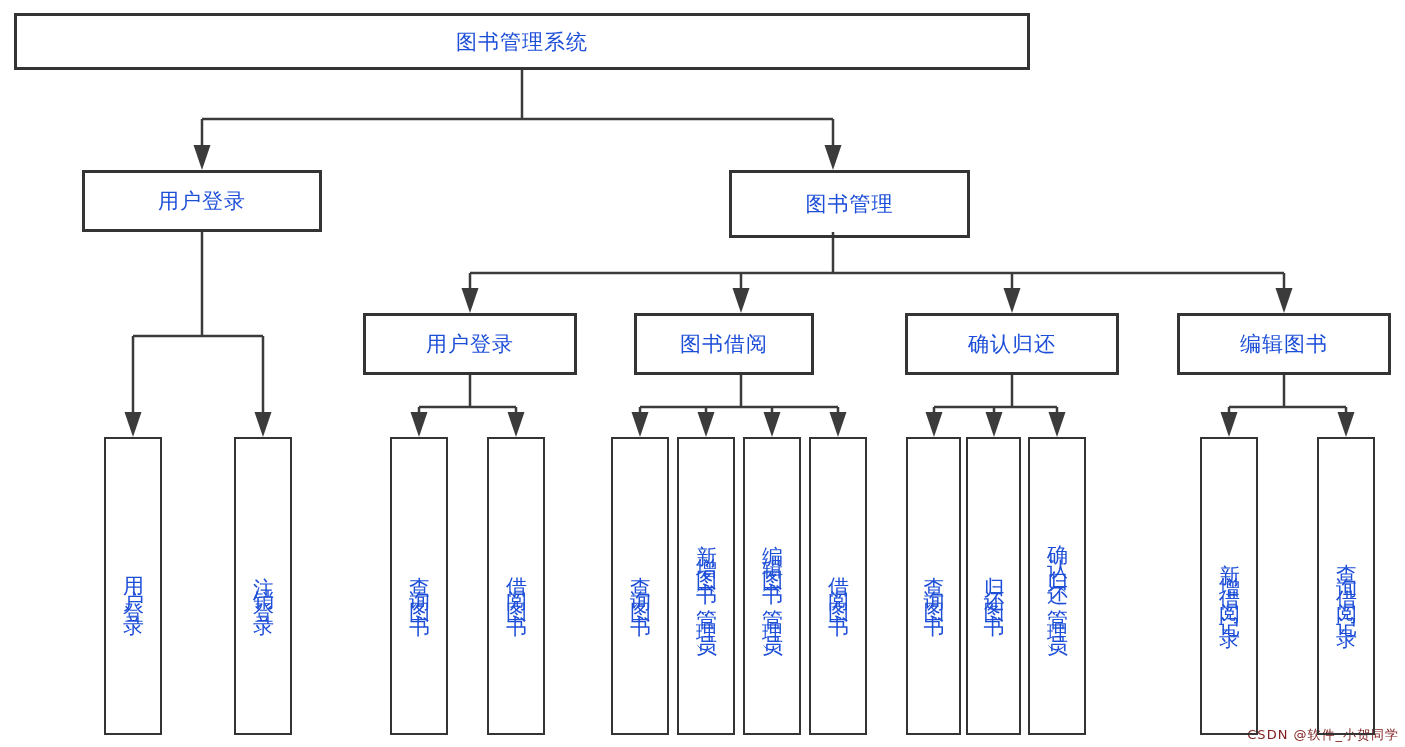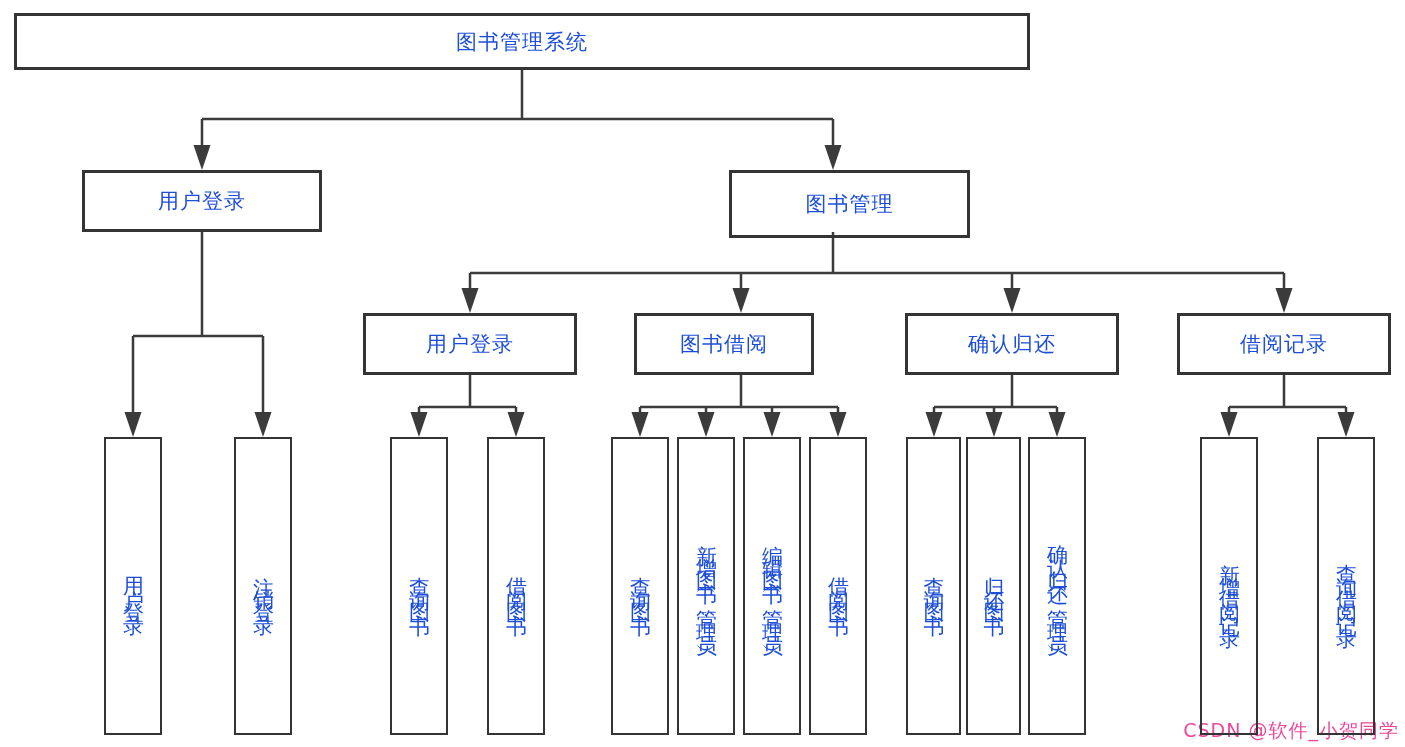--- a/index.html
+++ b/index.html
@@ -13,21 +13,21 @@
     background:transparent;display:flex;align-items:center;justify-content:center;
     color:#1d4ed8;z-index:2;
   }
   .h-box{font-size:21px;letter-spacing:1px;white-space:nowrap;}
   .v-box{
     border-width:2.5px;writing-mode:vertical-rl;text-orientation:mixed;
     font-size:21px;letter-spacing:13px;line-height:1;padding:4px 0;
   }
   .watermark{
     position:absolute;right:6px;bottom:3px;z-index:0;
-    color:#ec4899;font-size:19px;letter-spacing:1px;white-space:nowrap;margin-top:12px;
+    color:#7f1d1d;font-size:13px;letter-spacing:1px;white-space:nowrap;margin-top:12px;
   }
 </style>
 </head>
 <body>
 
 <div class="stage">
 
   <svg class="lines" width="1405" height="747" viewBox="0 0 1405 747">
     <path d="M522 70 V119 M202 119 H833 M202 119 V152 M833 119 V152
              M202 232 V336 M133 336 H263 M133 336 V421 M263 336 V421
@@ -60,21 +60,21 @@
   </svg>
 
   <div class="box h-box" style="left:14px;top:13px;width:1016px;height:57px">图书管理系统</div>
 
   <div class="box h-box" style="left:82px;top:170px;width:240px;height:62px">用户登录</div>
   <div class="box h-box" style="left:729px;top:170px;width:241px;height:68px">图书管理</div>
 
   <div class="box h-box" style="left:363px;top:313px;width:214px;height:62px">用户登录</div>
   <div class="box h-box" style="left:634px;top:313px;width:180px;height:62px">图书借阅</div>
   <div class="box h-box" style="left:905px;top:313px;width:214px;height:62px">确认归还</div>
-  <div class="box h-box" style="left:1177px;top:313px;width:214px;height:62px">借阅记录</div>
+  <div class="box h-box" style="left:1177px;top:313px;width:214px;height:62px">编辑图书</div>
 
   <div class="box v-box" style="left:104px;top:437px;width:58px;height:298px">用户登录</div>
   <div class="box v-box" style="left:234px;top:437px;width:58px;height:298px">注销登录</div>
 
   <div class="box v-box" style="left:390px;top:437px;width:58px;height:298px">查询图书</div>
   <div class="box v-box" style="left:487px;top:437px;width:58px;height:298px">借阅图书</div>
 
   <div class="box v-box" style="left:611px;top:437px;width:58px;height:298px">查询图书</div>
   <div class="box v-box" style="left:677px;top:437px;width:58px;height:298px">新增图书（管理员）</div>
   <div class="box v-box" style="left:743px;top:437px;width:58px;height:298px">编辑图书（管理员）</div>

